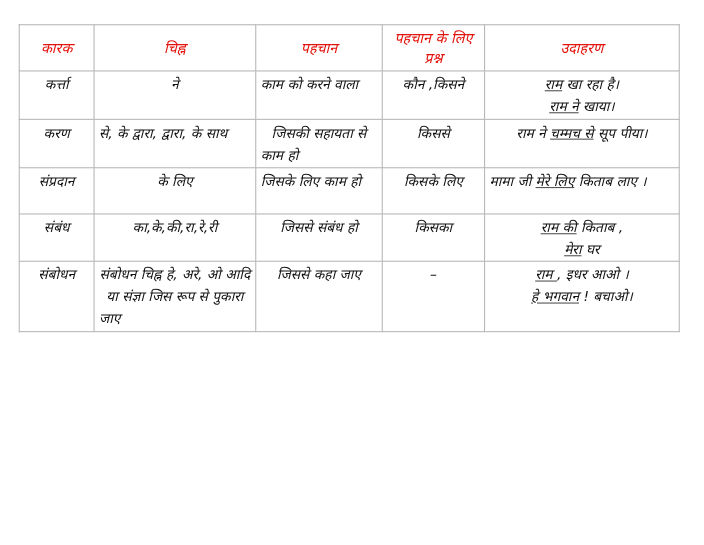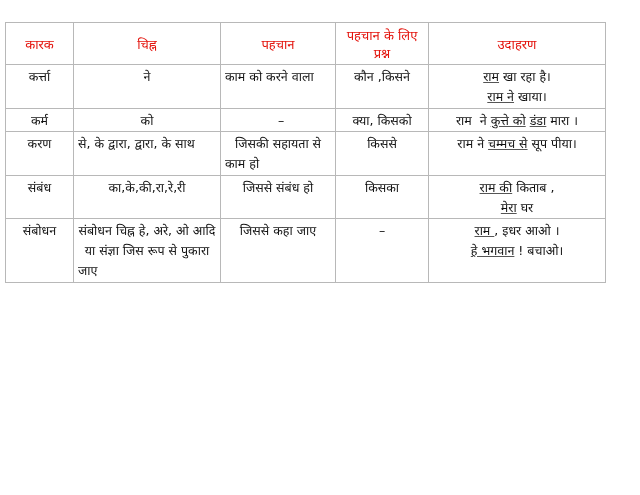--- a/index.html
+++ b/index.html
@@ -1,23 +1,24 @@
 <!DOCTYPE html>
 <html><head>
 <meta charset="utf-8">
 <style>
   html, body { margin: 0; padding: 0; background: #ffffff; }
   body { width: 640px; height: 495px; position: relative; overflow: hidden;
          font-family: "DejaVu Sans", sans-serif; color: #111; }
   table.karak {
-    position: absolute; left: 5px; top: 22px;
+    position: absolute; left: 17px; top: 22px;
     border-collapse: collapse;
     width: 600px;
     table-layout: fixed;
     font-size: 12.5px;
+    font-style: italic;
   }
   table.karak td, table.karak th {
     border: 1px solid #b8b8b8;
     vertical-align: top;
     padding: 2px 4px 0 4px;
     line-height: 20px;
     font-weight: normal;
     text-align: center;
   }
   table.karak th {
@@ -56,40 +57,40 @@
       <td>कर्त्ता</td>
       <td>ने</td>
       <td class="just">काम को करने वाला</td>
       <td>कौन ,किसने</td>
       <td>
         <span class="line"><span class="u">राम</span> खा रहा है।</span>
         <span class="line"><span class="u">राम ने</span> खाया।</span>
       </td>
     </tr>
 
-    <tr style="height:20px">
-      <td>कर्म</td>
-      <td>को</td>
-      <td style="padding-left:10px;">–</td>
-      <td>क्या, किसको</td>
-      <td>
-        <span class="line">राम&nbsp; ने <span class="u">कुत्ते को</span> <span class="u">डंडा</span> मारा ।</span>
-      </td>
-    </tr>
 
     <tr style="height:44px">
       <td>करण</td>
       <td class="just">से, के द्वारा, द्वारा, के साथ</td>
       <td class="just">जिसकी सहायता से काम हो</td>
       <td>किससे</td>
       <td>
         <span class="line">राम ने <span class="u">चम्मच से</span> सूप पीया।</span>
       </td>
     </tr>
 
+    <tr style="height:42px">
+      <td>संप्रदान</td>
+      <td>के लिए</td>
+      <td class="just">जिसके लिए काम हो</td>
+      <td>किसके लिए</td>
+      <td class="just">
+        <span>मामा जी <span class="u">मेरे लिए</span> किताब लाए ।</span>
+      </td>
+    </tr>
 
 
     <tr style="height:43px">
       <td>संबंध</td>
       <td>का,के,की,रा,रे,री</td>
       <td>जिससे संबंध हो</td>
       <td>किसका</td>
       <td>
         <span class="line"><span class="u">राम की</span> किताब ,</span>
         <span class="line"><span class="u">मेरा</span> घर</span>

